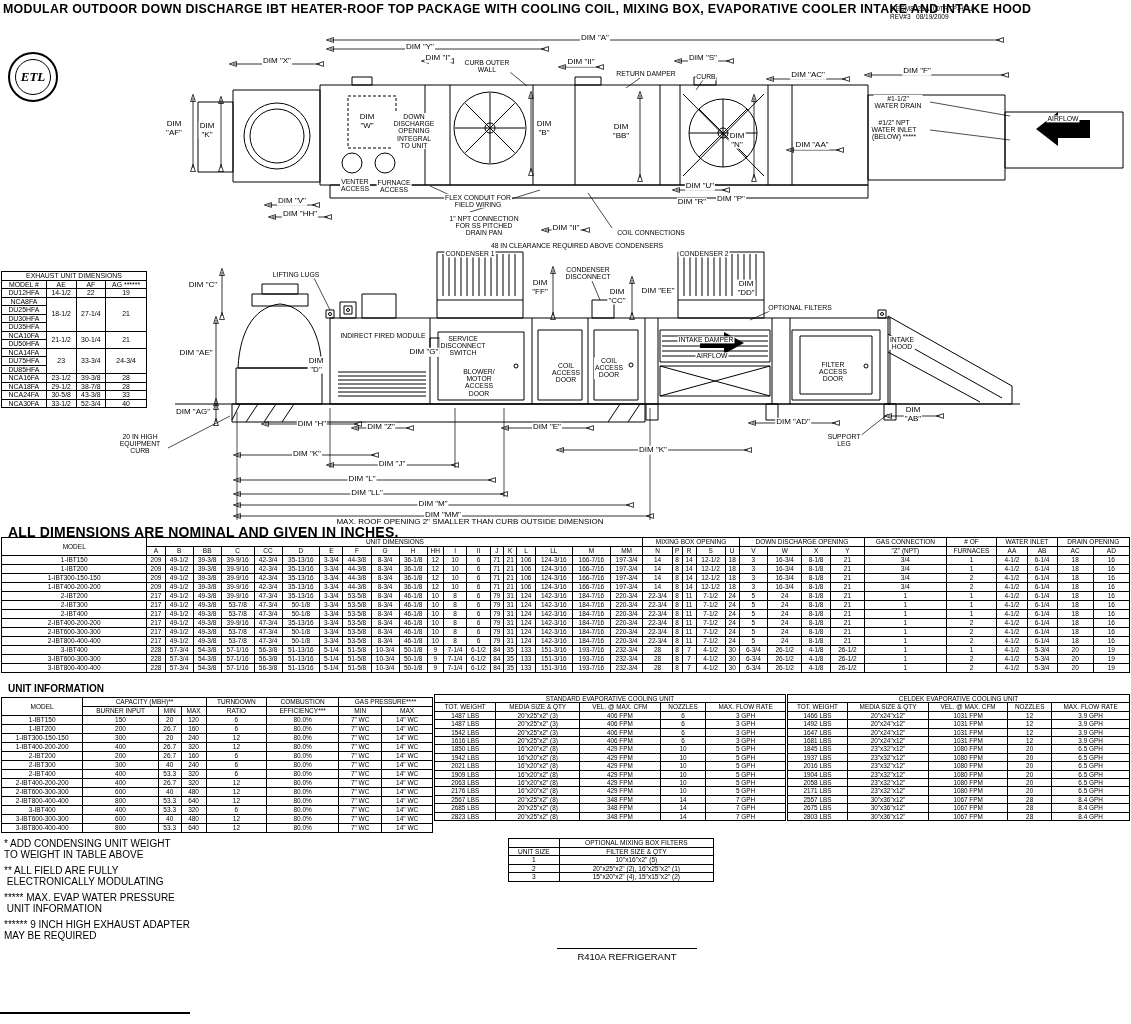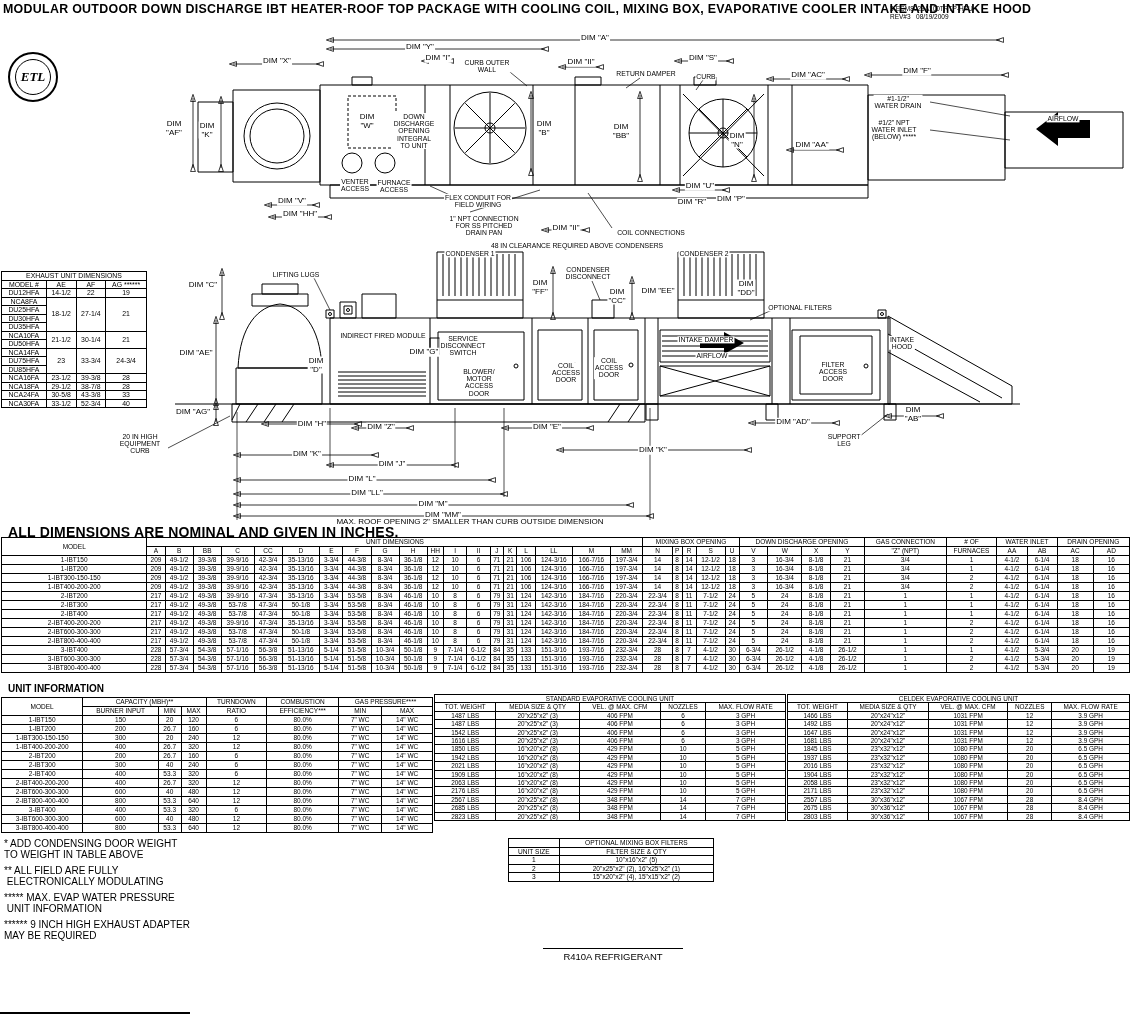--- a/index.html
+++ b/index.html
@@ -26,21 +26,21 @@
 #dimsnote{position:absolute;left:8px;top:524px;font-size:14px;font-weight:bold;letter-spacing:.2px}
 #unit-dims{position:absolute;left:1px;top:537px;width:1129px;font-size:6.5px;line-height:8px}
 #unit-dims td:first-child{min-width:108px}
 #uititle{position:absolute;left:8px;top:683px;font-size:10px;font-weight:bold}
 #unit-info{position:absolute;left:1px;top:697px;width:432px;font-size:6.5px;line-height:8px}
 #std-evap{position:absolute;left:434px;top:694px;width:352px;font-size:6.4px;line-height:7.4px}
 #celdek{position:absolute;left:787px;top:694px;width:343px;font-size:6.4px;line-height:7.4px}
 #filters{position:absolute;left:508px;top:838px;width:206px;font-size:6.6px;line-height:7.6px}
 #notes{position:absolute;left:4px;top:839px}
 .note{font-size:10px;line-height:10.5px;white-space:pre;margin-bottom:6px}
-#refrig{position:absolute;left:543px;top:948px;width:140px;border-top:1px solid #000;padding-top:2px;
+#refrig{position:absolute;left:557px;top:948px;width:140px;border-top:1px solid #000;padding-top:2px;
   font-size:9.5px;text-align:center;white-space:nowrap}
 #edge{position:absolute;left:0;top:1012px;width:190px;border-top:2px solid #000}
 </style>
 </head>
 <body>
 
 <div id="sheet">
 
   <div id="title">MODULAR OUTDOOR DOWN DISCHARGE IBT HEATER-ROOF TOP PACKAGE WITH COOLING COIL, MIXING BOX, EVAPORATIVE COOLER INTAKE AND INTAKE HOOD</div>
 
@@ -1309,21 +1309,21 @@
           <td>20"x25"x2" (2), 16"x25"x2" (1)</td>
         </tr>
         <tr>
           <td>3</td>
           <td>15"x20"x2" (4), 15"x15"x2" (2)</td>
         </tr>
       </tbody>
     </table>
 
   <div id="notes">
-      <div class="note">* ADD CONDENSING DOOR WEIGHT
+      <div class="note">* ADD CONDENSING UNIT WEIGHT
 TO WEIGHT IN TABLE ABOVE</div>
       <div class="note">** ALL FIELD ARE FULLY
  ELECTRONICALLY MODULATING</div>
       <div class="note">***** MAX. EVAP WATER PRESSURE
  UNIT INFORMATION</div>
       <div class="note">****** 9 INCH HIGH EXHAUST ADAPTER
 MAY BE REQUIRED</div>
     </div>
 
   <div id="refrig">R410A REFRIGERANT</div>

